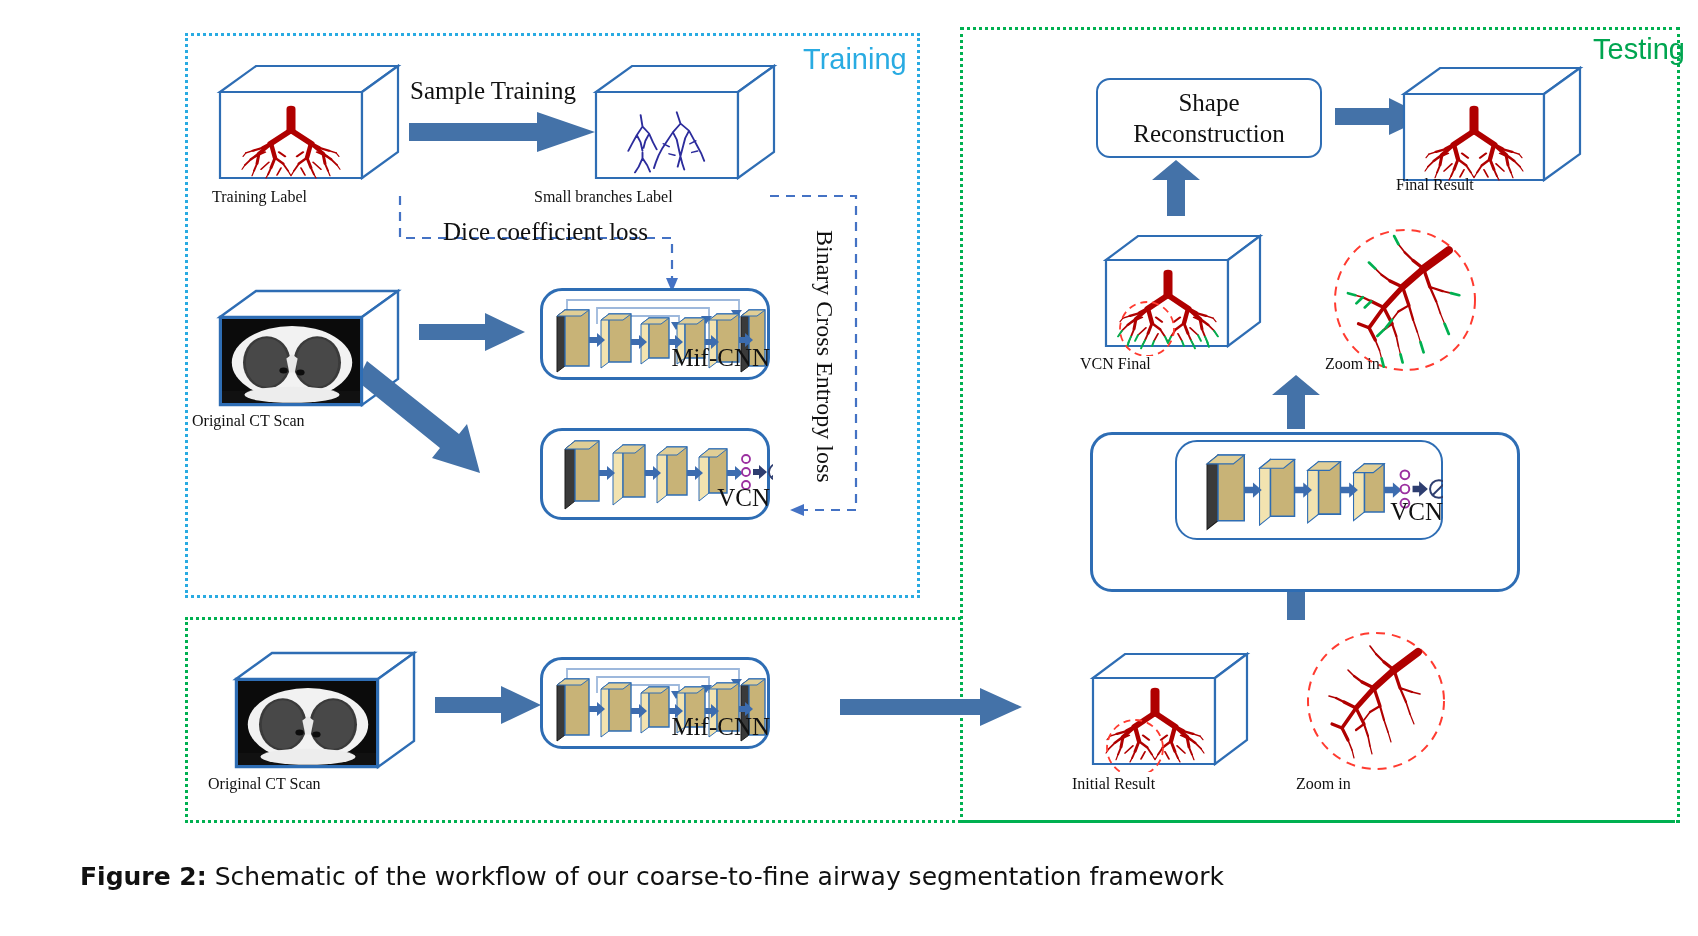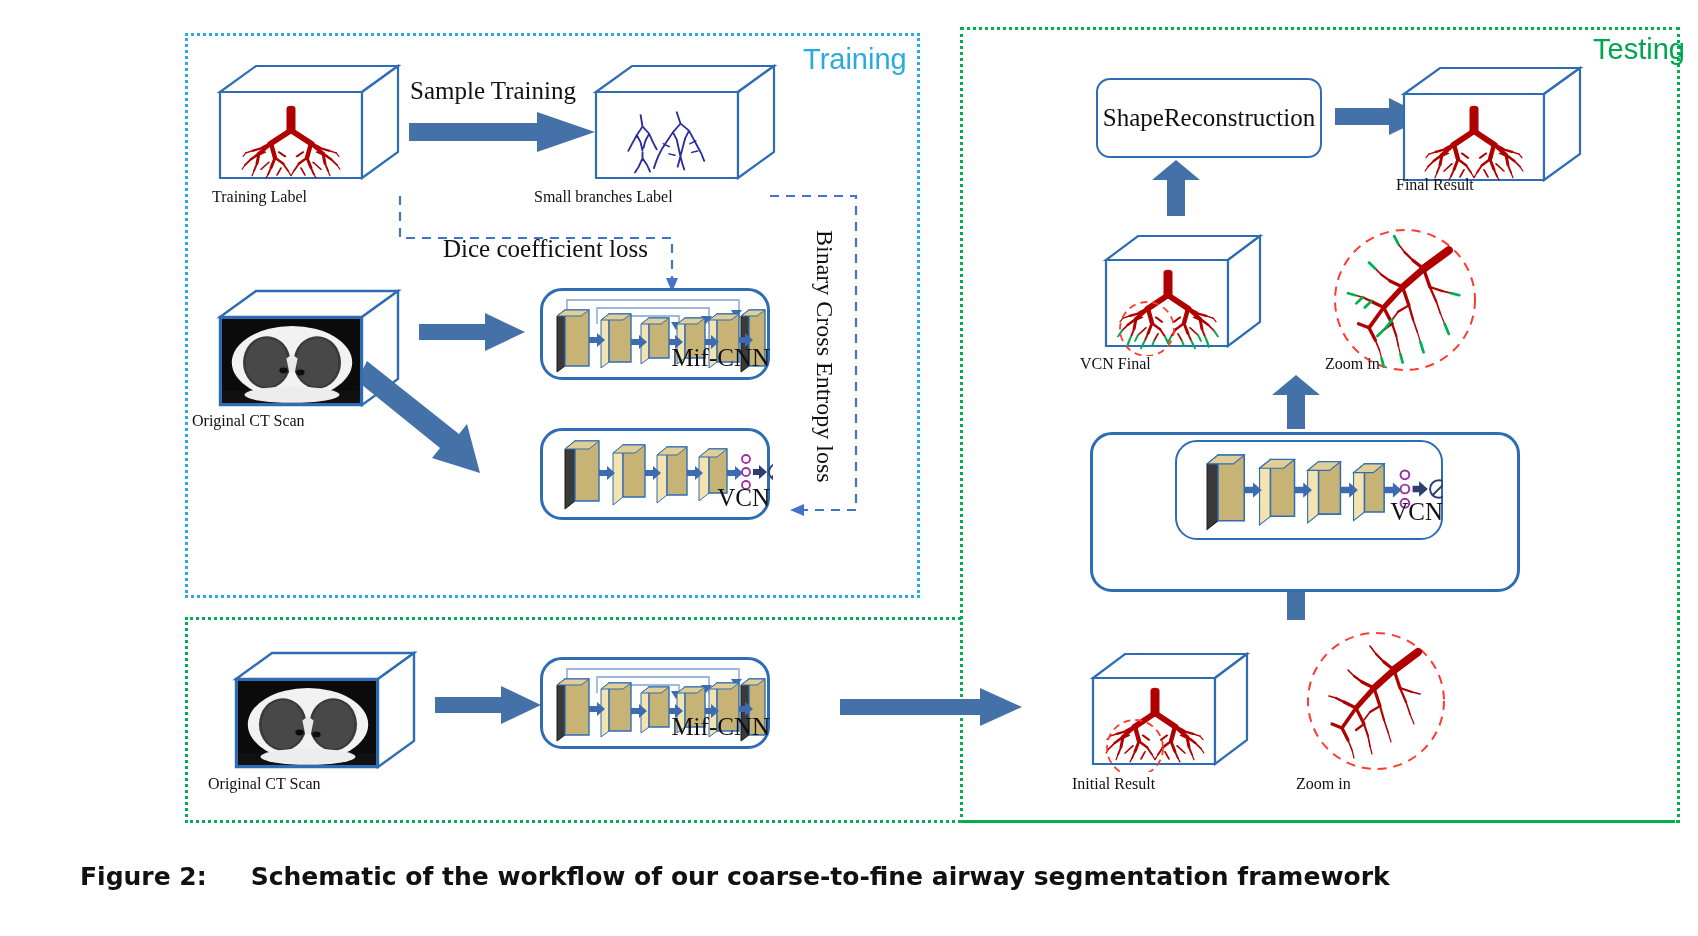--- a/index.html
+++ b/index.html
@@ -75,20 +75,21 @@
     text-align:right;
   }
 
   
   .shapebox {
     position:absolute;
     border:2px solid #2E6DB4;
     border-radius:14px;
     background:#fff;
     display:flex;
+    flex-direction:column;
     align-items:center;
     justify-content:center;
     font-family:"Liberation Serif", serif;
     font-size:25px;
     color:#111;
     line-height:1.25;
   }
 
   
   .dashed-layer { position:absolute; left:0; top:0; width:1698px; height:936px; pointer-events:none; }
@@ -114,21 +115,21 @@
   
   .figcaption {
     position:absolute;
     left:80px; top:862px;
     font-family:"DejaVu Sans", sans-serif;
     font-size:25px;
     color:#111;
     white-space:nowrap;
   }
   .figcaption b { font-weight:700; }
-  .figcaption span.cap-body { font-weight:700;margin-left:36px; }
+  .figcaption span.cap-body { font-weight:400; }
 </style>
 </head>
 <body>
 
 <div id="stage">
 
   <svg width="0" height="0" style="position:absolute">
     <defs>
 
       <g id="tree">
@@ -226,21 +227,21 @@
 
       <path d="M400,196 L400,238 L672,238 L672,282"></path>
 
       <path d="M770,196 L856,196 L856,510 L800,510"></path>
     </g>
 
     <polygon points="672,292 666,278 678,278" fill="#4472C4"></polygon>
     <polygon points="790,510 804,504 804,516" fill="#4472C4"></polygon>
   </svg>
 
-  <div class="arrowtext" style="left:443px; top:218px;margin-top:17px;">Dice coefficient loss</div>
+  <div class="arrowtext" style="left:443px; top:218px;">Dice coefficient loss</div>
   <div class="vtext" style="left:838px; top:230px;">Binary Cross Entropy loss</div>
 
   <div class="cube" style="left:212px; top:60px;">
     <svg width="192" height="125" viewBox="0 0 192 125">
       <g fill="none" stroke="#2E6DB4" stroke-width="2.2">
         <polygon points="8,32 150,32 150,118 8,118" fill="#ffffff"></polygon>
         <polygon points="8,32 44,6 186,6 150,32" fill="#ffffff"></polygon>
         <polygon points="150,32 186,6 186,92 150,118" fill="#ffffff"></polygon>
       </g>
       <g transform="translate(29,46) scale(1.0,0.72)">

